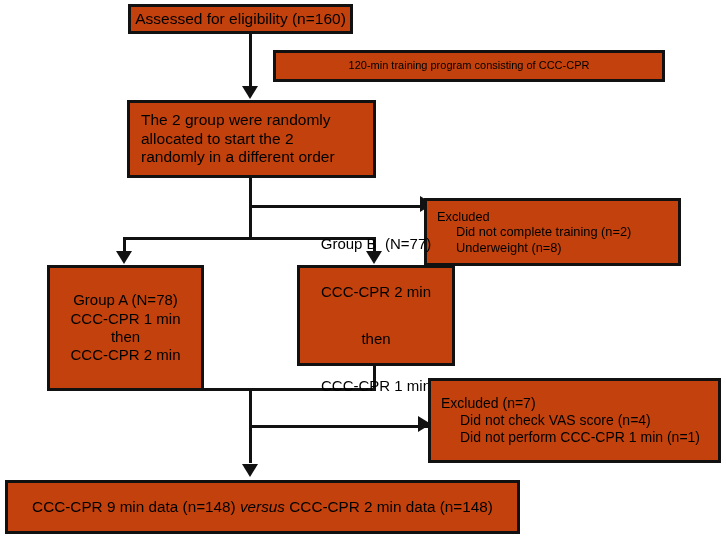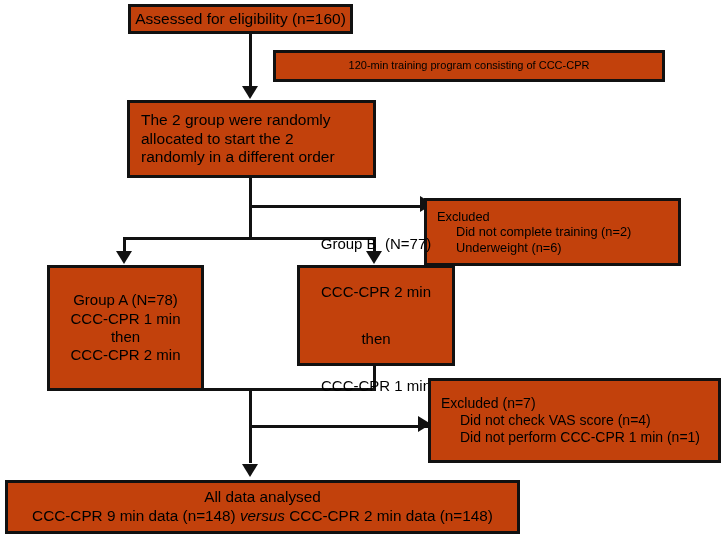--- a/index.html
+++ b/index.html
@@ -144,21 +144,21 @@
 
   <div class="box left-text" id="box-randomised">
     <span class="line">The 2 group were randomly</span>
     <span class="line">allocated to start the 2</span>
     <span class="line">randomly in a different order</span>
   </div>
 
   <div class="box left-text" id="box-excluded-1">
     <span class="line">Excluded</span>
     <span class="line indent">Did not complete training (n=2)</span>
-    <span class="line indent">Underweight (n=6)</span>
+    <span class="line indent">Underweight (n=8)</span>
   </div>
 
   <div class="box center-text" id="box-group-a">
     <span class="line">Group A (N=78)</span>
     <span class="line">CCC-CPR 1 min</span>
     <span class="line">then</span>
     <span class="line">CCC-CPR 2 min</span>
   </div>
 
   <div class="box center-text" id="box-group-b">
@@ -168,17 +168,16 @@
     <span class="line">CCC-CPR 1 min</span>
   </div>
 
   <div class="box left-text" id="box-excluded-2">
     <span class="line">Excluded (n=7)</span>
     <span class="line indent">Did not check VAS score (n=4)</span>
     <span class="line indent">Did not perform CCC-CPR 1 min (n=1)</span>
   </div>
 
   <div class="box center-text" id="box-final">
-    <span class="line">All data analysed</span>
     <span class="line"><span>CCC-CPR 9 min data (n=148) </span><span class="ital">versus</span><span> CCC-CPR 2 min data (n=148)</span></span>
   </div>
 
 </div>
 
 </body></html>

